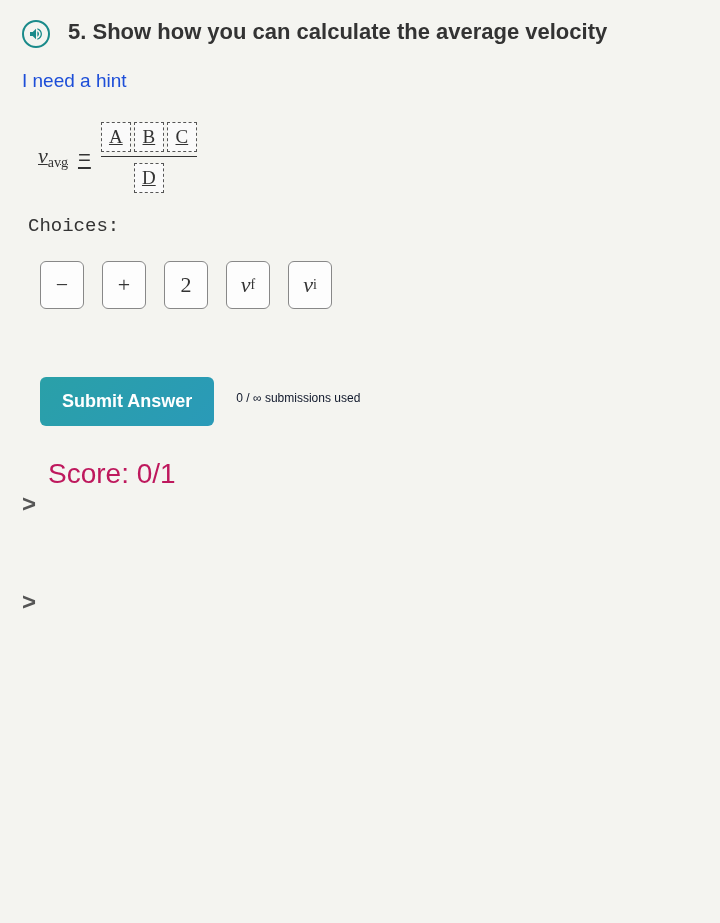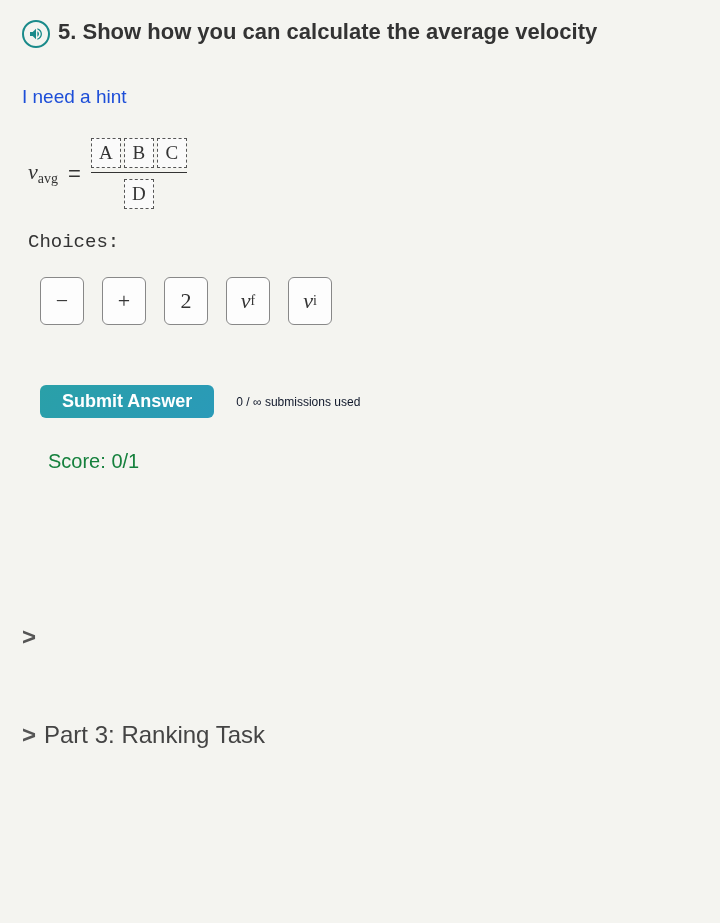--- a/index.html
+++ b/index.html
@@ -7,22 +7,22 @@
     font-family: -apple-system, BlinkMacSystemFont, "Segoe UI", Helvetica, Arial, sans-serif;
     background: #f4f4f0;
     width: 720px;
     min-height: 923px;
     padding: 18px 22px;
     color: #333;
   }
   .question-header {
     display: flex;
     align-items: flex-start;
-    gap: 8px;
-    margin-bottom: 38px;
+    gap: 18px;
+    margin-bottom: 22px;
   }
   .audio-icon {
     width: 28px; height: 28px;
     border: 2px solid #1a8a8a;
     border-radius: 50%;
     display: flex;
     align-items: center;
     justify-content: center;
     flex-shrink: 0;
     margin-top: 2px;
@@ -38,21 +38,22 @@
     color: #1d4ed8;
     font-size: 19px;
     margin-bottom: 28px;
     cursor: pointer;
   }
   .formula {
     display: flex;
     align-items: center;
     gap: 10px;
     margin-bottom: 20px;
-    margin-left: 6px;
+    margin-left: 16px;
+    text-decoration: underline;
   }
   .var-italic {
     font-family: Georgia, 'Times New Roman', serif;
     font-style: italic;
     font-size: 22px;
   }
   .sub { font-size: 14px; vertical-align: sub; font-style: normal; }
   .equals { font-size: 22px; }
   .fraction {
     display: inline-flex;
@@ -109,34 +110,34 @@
     align-items: center;
     gap: 22px;
     margin-bottom: 32px;
     margin-left: 18px;
   }
   .submit-btn {
     background: linear-gradient(135deg, #2aa0a8 0%, #2a9ab8 100%);
     color: #fff;
     border: none;
     border-radius: 6px;
-    padding: 6px 22px;
+    padding: 14px 22px;
     font-size: 18px;
     font-weight: 600;
     cursor: pointer;
+    margin-top: 8px;
   }
   .submissions {
     font-size: 12px;
     color: #0f172a;
   }
   .score {
-    font-size: 20px;
-    color: #15803d;
+    font-size: 28px;
+    color: #be185d;
     margin-left: 26px;
-    margin-bottom: 150px;
   }
   .part-row {
     display: flex;
     align-items: center;
     gap: 8px;
     font-size: 24px;
     color: #444;
     margin-bottom: 70px;
     cursor: pointer;
   }
@@ -205,14 +206,13 @@
   <span>Score:</span>
   <span>0/1</span>
 </div>
 
 <div class="part-row">
   <span class="chevron">&gt;</span>
 </div>
 
 <div class="part-row">
   <span class="chevron">&gt;</span>
-  <span>Part 3: Ranking Task</span>
 </div>
 
 </body></html>

